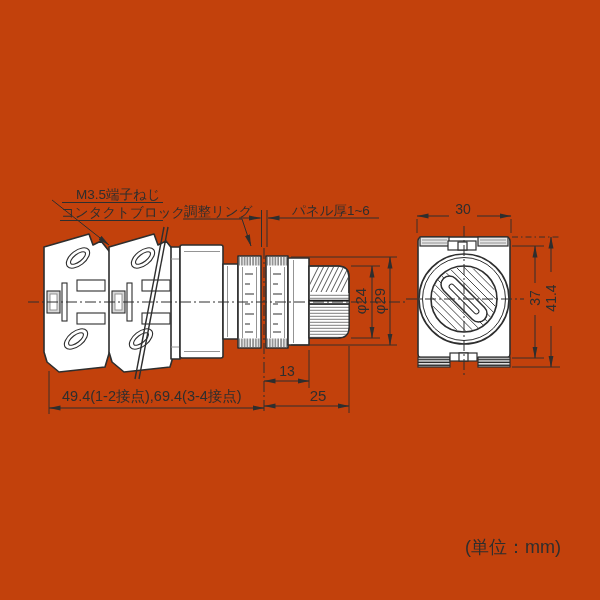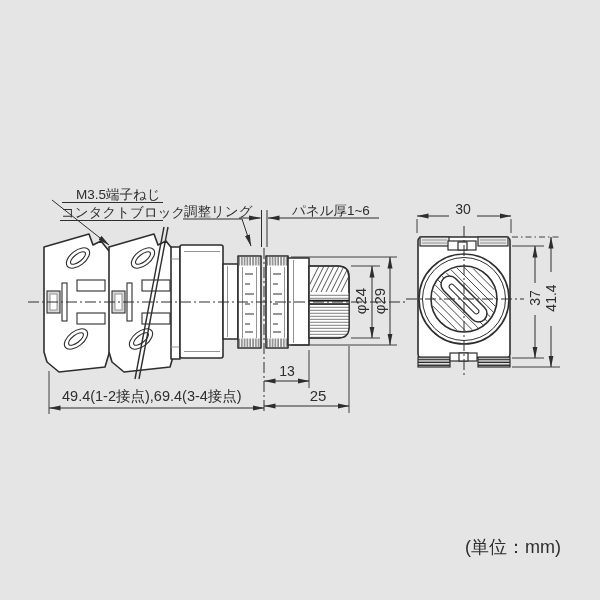--- a/index.html
+++ b/index.html
@@ -1,16 +1,16 @@
 <!DOCTYPE html>
 <html><head>
 <meta charset="utf-8">
 <style>
   html,body{margin:0;padding:0;background:#fff;}
-  #stage{position:relative;width:600px;height:600px;background:#e5e5e5;overflow:hidden;}
+  #stage{position:relative;width:600px;height:600px;background:#c2410c;overflow:hidden;}
   svg{display:block;}
   text{font-family:"Liberation Sans","DejaVu Sans",sans-serif;fill:#2e2e2e;}
   .callout{font-size:13.5px;}
   .dim{font-size:14px;}
   .dimbig{font-size:15px;}
   .overall{font-size:14.5px;}
   .unit{font-size:18px;}
   .outline{fill:#ffffff;stroke:#2e2e2e;stroke-width:1.6;stroke-linejoin:round;}
   .detail{fill:none;stroke:#2e2e2e;stroke-width:1.1;}
   .graydet{stroke:#949494;stroke-width:1;fill:none;}

